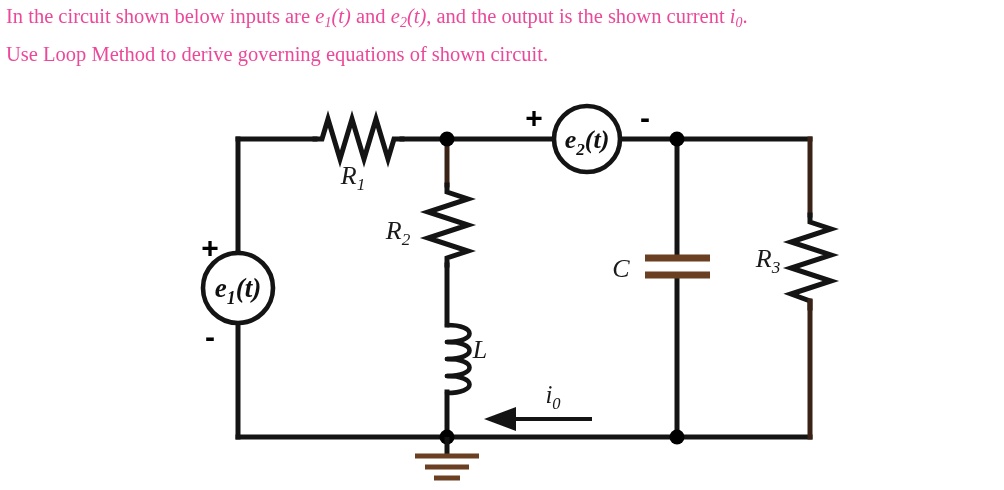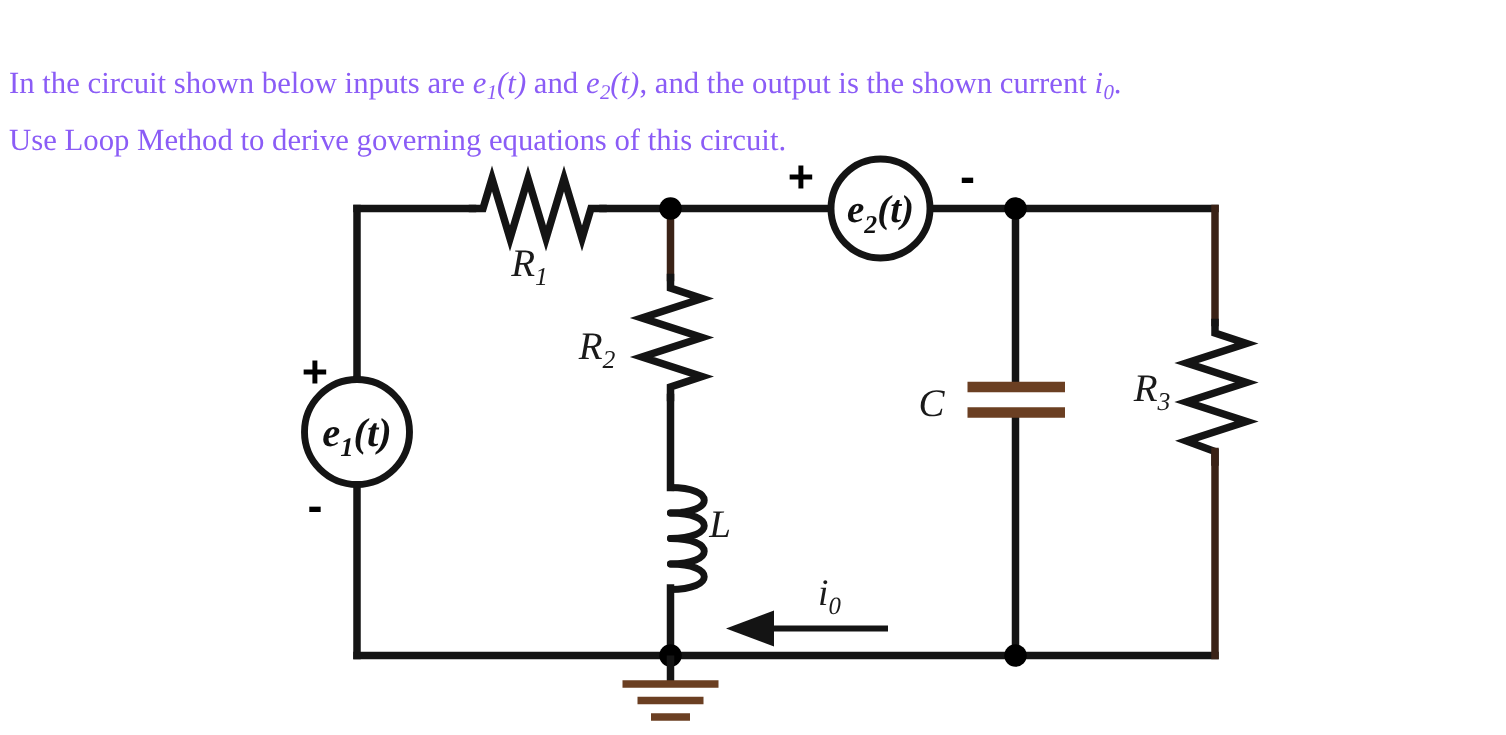--- a/index.html
+++ b/index.html
@@ -21,22 +21,21 @@
     position: absolute;
     left: 4px;
     top: 0px;
     width: 996px;
   }
 
   .stmt-line {
     font-size: 20.5px;
     line-height: 1.05;
     white-space: nowrap;
-    color: #8b5cf6;
-    margin-top: 40px;
+    color: #ec4899;
   }
   .stmt-line.line1 { position: absolute; left: 2px; top: 6px; }
   .stmt-line.line2 { position: absolute; left: 2px; top: 44px; }
 
   .mi { font-style: italic; }
   .mb { font-weight: normal; }
   .sub {
     font-size: 0.68em;
     vertical-align: -0.28em;
     font-style: italic;
@@ -78,21 +77,21 @@
   }
 </style>
 </head>
 <body>
 
 <div id="problem-statement">
   <div class="stmt-line line1">
     <span>In the circuit shown below inputs are </span><span class="mi">e</span><span class="sub">1</span><span class="mi">(t)</span><span> and </span><span class="mi">e</span><span class="sub">2</span><span class="mi">(t)</span><span>, and the output is the shown current </span><span class="mi">i</span><span class="sub">0</span><span>.</span>
   </div>
   <div class="stmt-line line2">
-    <span class="mb">Use Loop Method</span><span> to derive governing equations of this circuit.</span>
+    <span class="mb">Use Loop Method</span><span> to derive governing equations of shown circuit.</span>
   </div>
 </div>
 
 <div id="circuit-figure">
 <svg id="circuit-svg" viewBox="0 0 1004 398" xmlns="http://www.w3.org/2000/svg">
 
   <g fill="none" stroke="#141414" stroke-width="5" stroke-linecap="square">
 
     <path d="M 238 47 L 315 47"></path>
 

